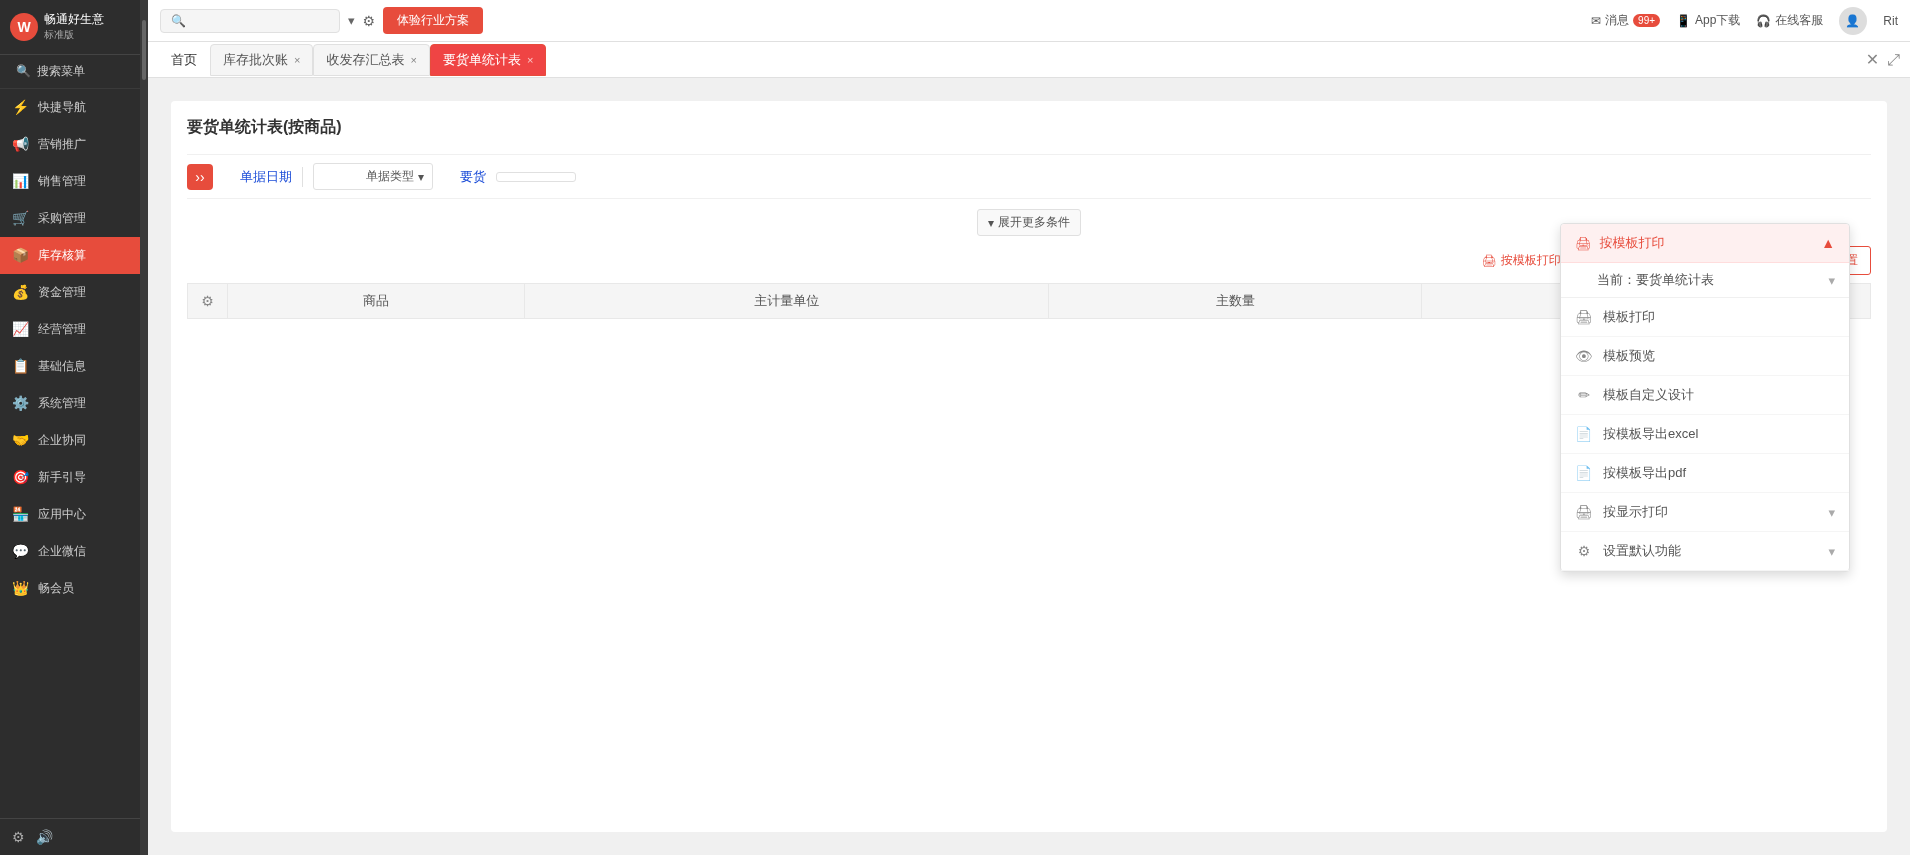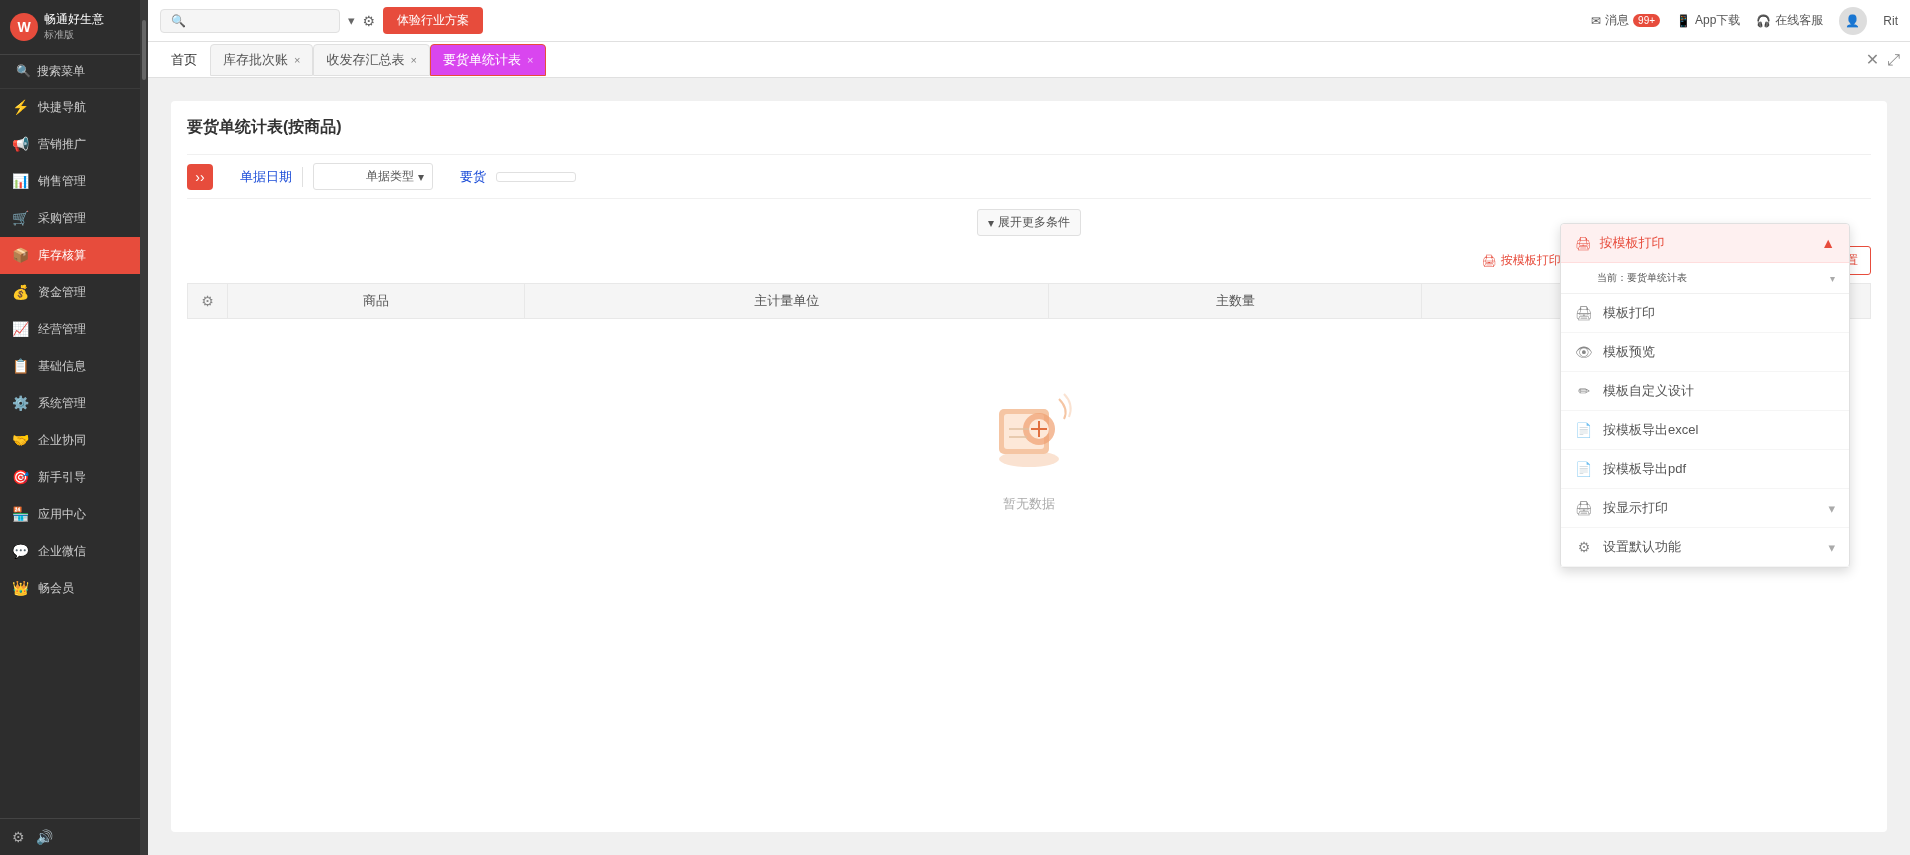--- a/index.html
+++ b/index.html
@@ -162,21 +162,21 @@
       padding: 0 12px;
       border-radius: 4px 4px 0 0;
       font-size: 13px;
       cursor: pointer;
       color: #555;
       gap: 6px;
       border: 1px solid transparent;
     }
     .tab.home { color: #333; }
     .tab.active {
-      background: #d946ef;
+      background: #ef4444;
       color: white;
       border-color: #e74c3c;
     }
     .tab.normal {
       border: 1px solid #e0e0e0;
       background: #f5f5f5;
     }
     .tab-close {
       font-size: 11px;
       cursor: pointer;
@@ -389,21 +389,21 @@
       font-size: 13px;
       color: #555;
       cursor: pointer;
       border-bottom: 1px solid #f5f5f5;
     }
     .dropdown-item:last-child { border-bottom: none; }
     .dropdown-item-icon { color: #888; font-size: 14px; width: 18px; text-align: center; }
     .dropdown-item-arrow { margin-left: auto; color: #aaa; }
     .dropdown-current {
       padding: 8px 14px 8px 36px;
-      font-size: 10px;
+      font-size: 13px;
       color: #555;
       display: flex;
       align-items: center;
       justify-content: space-between;
       border-bottom: 1px solid #f0f0f0;
     }
     .dropdown-section-item {
       display: flex;
       align-items: center;
       gap: 10px;
@@ -656,36 +656,20 @@
             <th>商品</th>
             <th>主计量单位</th>
             <th>主数量</th>
             <th>零售金额</th>
           </tr>
         </thead>
         <tbody>
         </tbody>
       </table>
 
-      <div class="empty-state">
-        <svg class="empty-icon" viewBox="0 0 100 100">
-          <ellipse cx="50" cy="80" rx="30" ry="8" fill="#f5c5a3" opacity="0.5"></ellipse>
-          <rect x="20" y="30" width="50" height="45" rx="5" fill="#f5c5a3"></rect>
-          <rect x="25" y="35" width="40" height="35" rx="3" fill="#fde8d8"></rect>
-          <circle cx="60" cy="50" r="16" fill="#f0a070" opacity="0.7"></circle>
-          <circle cx="60" cy="50" r="10" fill="#fde8d8"></circle>
-          <line x1="60" y1="42" x2="60" y2="58" stroke="#e07040" stroke-width="2"></line>
-          <line x1="52" y1="50" x2="68" y2="50" stroke="#e07040" stroke-width="2"></line>
-          <path d="M30 50 L50 50" stroke="#e0c0a0" stroke-width="1.5"></path>
-          <path d="M30 58 L48 58" stroke="#e0c0a0" stroke-width="1.5"></path>
-          <path d="M80 20 Q90 30 85 40" stroke="#f5c5a3" stroke-width="2" fill="none"></path>
-          <path d="M85 15 Q95 25 90 38" stroke="#f5c5a3" stroke-width="2" fill="none" opacity="0.5"></path>
-        </svg>
-        <span>暂无数据</span>
-      </div>
     </div>
 
     <div class="dropdown-menu">
       <div class="dropdown-header">
         <div class="dropdown-header-left">
           <span>🖨</span>
           <span>按模板打印</span>
         </div>
         <span class="dropdown-header-right">▲</span>
       </div>

